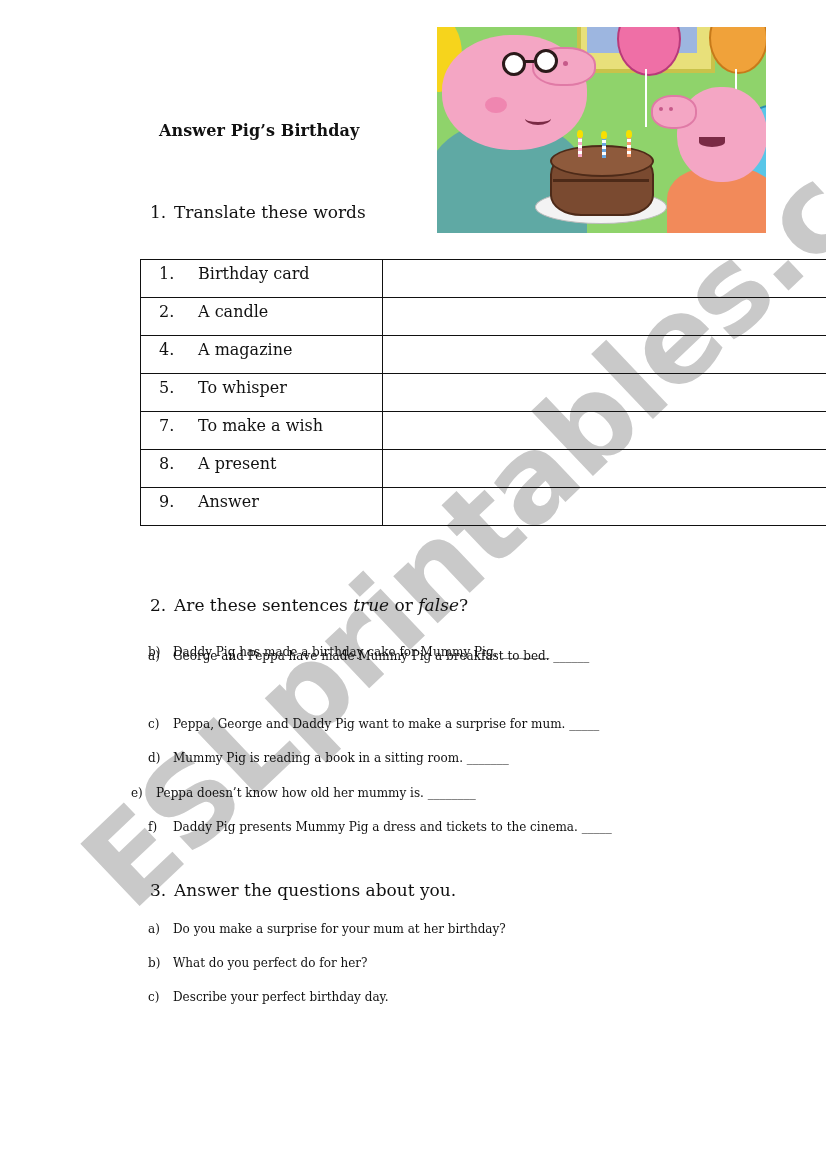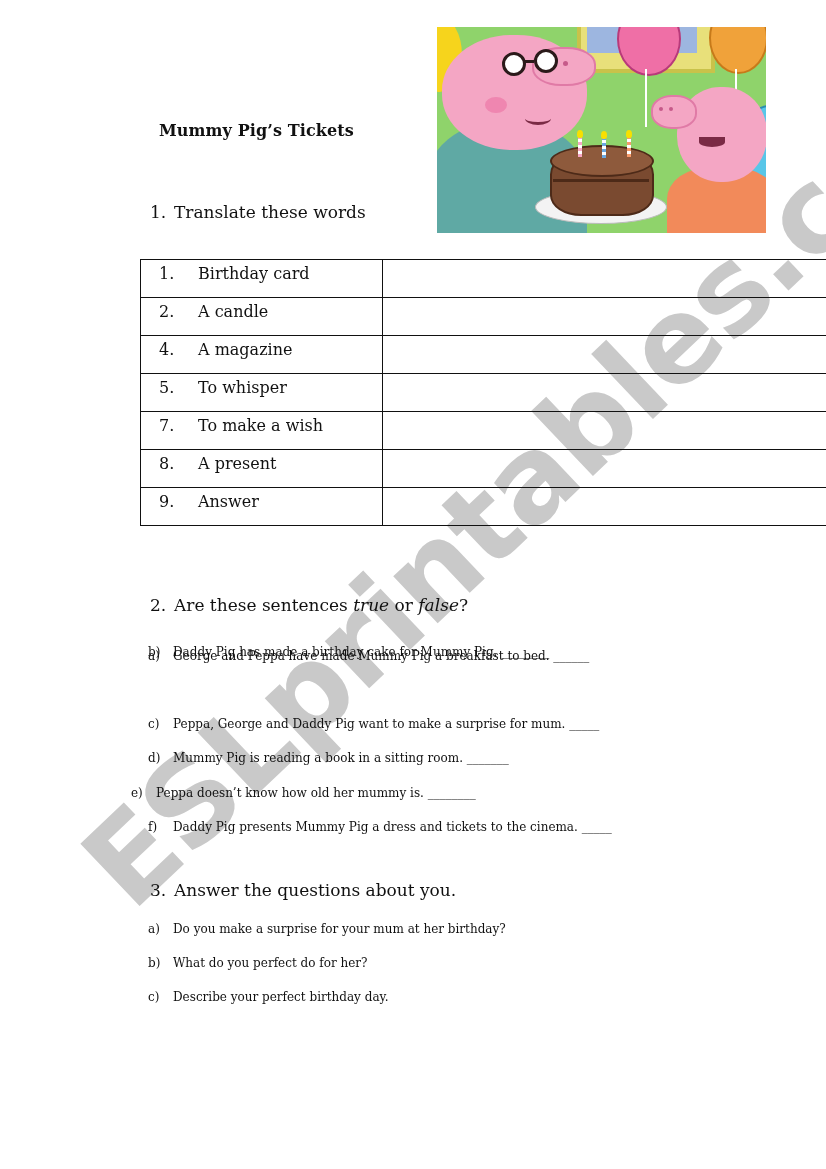--- a/index.html
+++ b/index.html
@@ -27,21 +27,21 @@
 
   
   .photo { left:437px; top:27px; width:329px; height:206px; overflow:hidden; background:#8fd36b; z-index:1; }
   .photo div { position:absolute; }
 </style>
 </head>
 <body>
 
 <div class="abs watermark">ESLprintables.com</div>
 
-<div class="abs title content">Mummy Pig’s Tickets</div>
+<div class="abs title content">Answer Pig’s Birthday</div>
 
 <div class="abs photo" title="Daddy Pig holding a chocolate birthday cake with three candles next to Mummy Pig, balloons in background">
 
   <div style="left:140px;top:-10px;width:130px;height:48px;background:#e8e07a;border:4px solid #c9c24a;"></div>
   <div style="left:150px;top:-10px;width:110px;height:36px;background:#9db6e0;"></div>
 
   <div style="left:-20px;top:-10px;width:45px;height:75px;background:#f6d41c;border-radius:50%;"></div>
 
   <div style="left:180px;top:-25px;width:60px;height:70px;background:#ef6fa6;border:2px solid #b83a7a;border-radius:50%;"></div>
   <div style="left:208px;top:42px;width:2px;height:58px;background:#fff;"></div>

